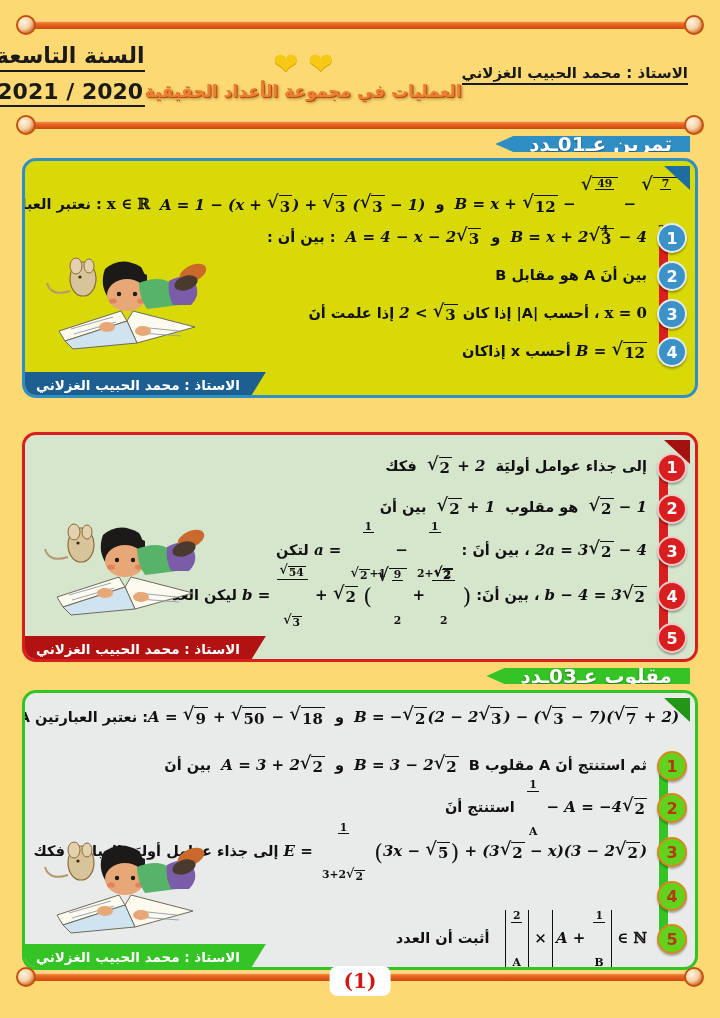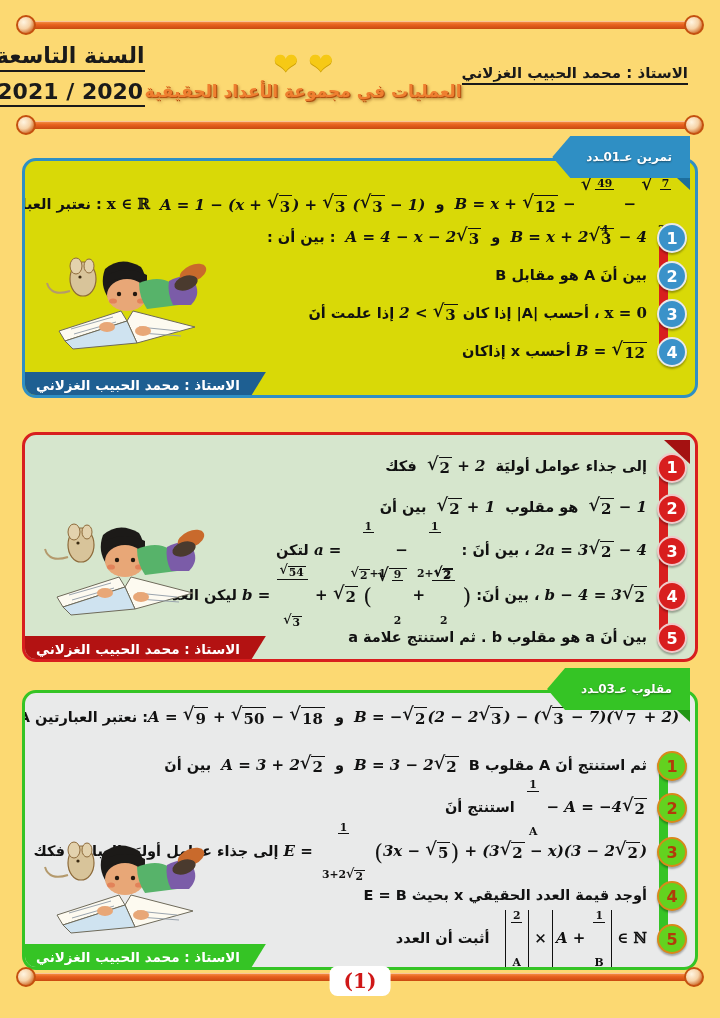--- a/index.html
+++ b/index.html
@@ -52,23 +52,23 @@
   #ex1{top:158px;height:240px;}
   #ex1 .body{background:#d9d907;border:3px solid #2f8fc4;}
   
   #ex2{top:432px;height:230px;}
   #ex2 .body{background:#d6e6cd;border:3px solid #d81e1e;}
   
   #ex3{top:690px;height:280px;}
   #ex3 .body{background:#e9eaea;border:3px solid #35c425;}
 
   
-  .ribbon{position:absolute;top:-22px;right:8px;height:42px;padding:0 18px 0 34px;
+  .ribbon{position:absolute;top:-22px;right:8px;height:16px;padding:0 18px 0 34px;
     display:flex;align-items:center;justify-content:center;
-    font-weight:bold;font-size:12px;color:#fff;white-space:nowrap;
+    font-weight:bold;font-size:20px;color:#fff;white-space:nowrap;
     text-shadow:0 1px 2px rgba(0,0,0,.45);
     clip-path:polygon(18px 0,100% 0,100% 100%,18px 100%,0 50%);
     z-index:5;}
   .ribbon.blue{background:#2f8fc4;}
   .ribbon.red{background:#d81e1e;}
   .ribbon.green{background:#35c425;}
   .ribbon-tail{position:absolute;top:8px;right:8px;width:26px;height:24px;z-index:4;}
   .ribbon-tail.blue{background:#1d6e9d;clip-path:polygon(0 0,100% 0,100% 100%);}
   .ribbon-tail.red{background:#a41111;clip-path:polygon(0 0,100% 0,100% 100%);}
   .ribbon-tail.green{background:#229615;clip-path:polygon(0 0,100% 0,100% 100%);}
@@ -398,21 +398,20 @@
                   <span>2</span>
                 </span>
               <span class="big">)</span>
             </span>
             <span>ليكن العدد b حيث</span>
           </div>
         </div>
 
         <div class="qrow" style="height:38px;">
           <div class="badge red">5</div>
-          <div class="qtext">بين أنَ a هو مقلوب b . ثم استنتج علامة a</div>
         </div>
       </div>
 
       <svg class="illus" viewBox="0 0 170 112">
         <ellipse cx="40" cy="40" rx="13" ry="17" fill="#d8c49a" stroke="#8d6a3a" stroke-width="1.2"></ellipse>
         <ellipse cx="33" cy="27" rx="6" ry="8" fill="#e3d2ad" stroke="#8d6a3a" stroke-width="1"></ellipse>
         <ellipse cx="46" cy="27" rx="5" ry="7" fill="#e3d2ad" stroke="#8d6a3a" stroke-width="1"></ellipse>
         <path d="M27 52 Q8 58 4 44" stroke="#b49a6d" stroke-width="2" fill="none"></path>
         <circle cx="37" cy="38" r="1.6" fill="#3a2a12"></circle>
         <path d="M62 30 Q78 16 98 28 Q106 40 100 58 L66 60 Q56 46 62 30Z" fill="#1c1a18"></path>
@@ -541,21 +540,20 @@
                   <span class="bod mu">2</span>
                 </span>)
             </span>
             <span>إلى جذاء عوامل أوليَة العبارة</span>&nbsp;
             <span>فكك</span>
           </div>
         </div>
 
         <div class="qrow" style="height:42px;">
           <div class="badge green">4</div>
-          <div class="qtext">أوجد قيمة العدد الحقيقي x بحيث E = B</div>
         </div>
 
         <div class="qrow" style="height:44px;">
           <div class="badge green">5</div>
           <div class="qtext">
             <span class="m">
               <span class="abs"><span class="frac mu">
                     <span>2</span>
                     <span>A</span>
                   </span></span>

